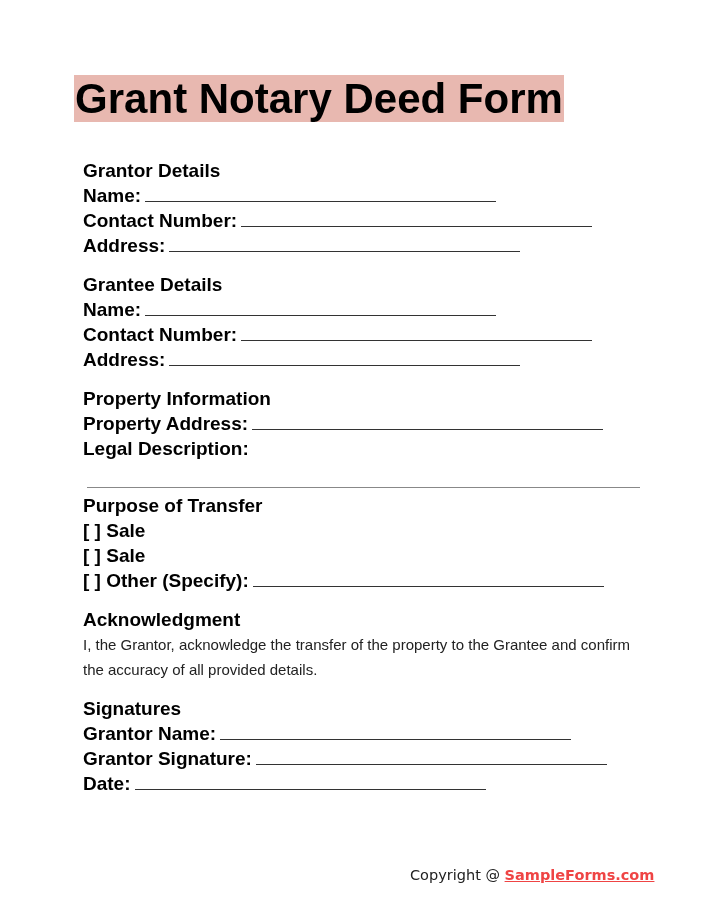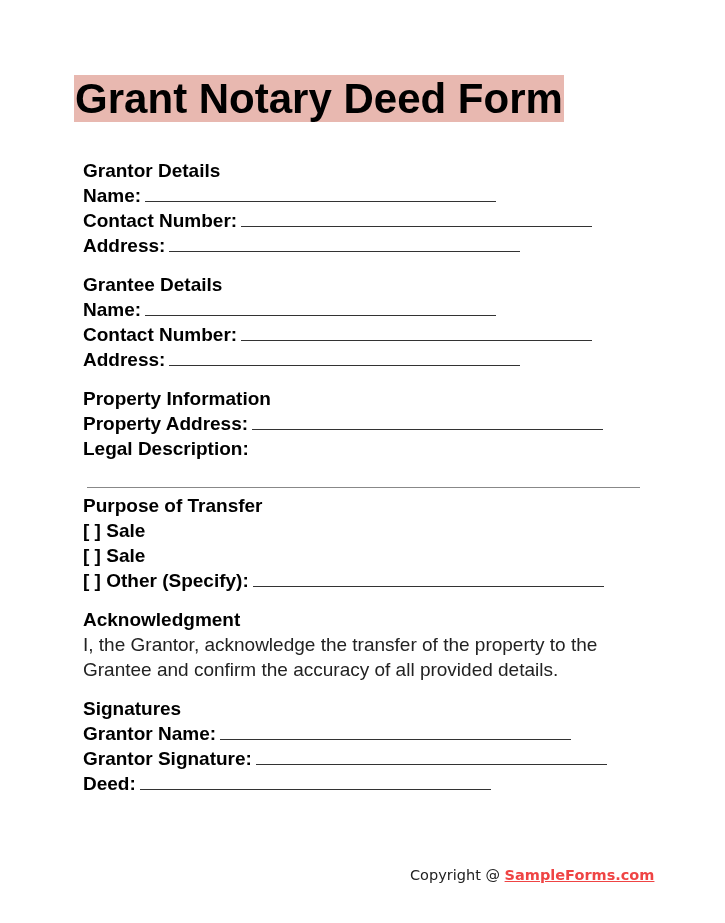--- a/index.html
+++ b/index.html
@@ -7,21 +7,21 @@
          font-family:"Liberation Sans", sans-serif; color:#000; }
   .title-wrap { position:absolute; left:0; width:638px; top:75px; text-align:center; }
   .title { display:inline-block; background:#e8b8b0; font-weight:bold; font-size:42px;
            line-height:47px; padding:0 1px; letter-spacing:0px; }
   .content { position:absolute; left:83px; top:158px; width:570px; }
   .line { font-size:19px; line-height:25px; white-space:nowrap; }
   .b { font-weight:bold; }
   .blank { display:inline-block; border-bottom:1px solid #333; height:14px; vertical-align:baseline; margin-left:4px; }
   .section { margin-bottom:14px; }
   .legal-line { position:absolute; left:87px; top:487px; width:553px; border-top:1px solid #888; }
-  .para { font-size:19px; line-height:25px; font-weight:normal; color:#222; white-space:normal; }
+  .para { font-size:15px; line-height:25px; font-weight:normal; color:#222; white-space:normal; }
   .footer { position:absolute; left:410px; top:867px; font-size:14.5px; color:#222; font-family:"DejaVu Sans", sans-serif; }
   .footer a { color:#ef4444; font-weight:bold; text-decoration:underline; }
 </style>
 </head>
 <body>
 
 <div class="title-wrap">
   <span class="title">Grant Notary Deed Form</span>
 </div>
 
@@ -56,21 +56,21 @@
 
   <div class="section">
     <div class="line b">Acknowledgment</div>
     <div class="para">I, the Grantor, acknowledge the transfer of the property to the Grantee and confirm the accuracy of all provided details.</div>
   </div>
 
   <div class="section">
     <div class="line b">Signatures</div>
     <div class="line b"><span>Grantor Name:</span><span class="blank" style="width:351px"></span></div>
     <div class="line b"><span>Grantor Signature:</span><span class="blank" style="width:351px"></span></div>
-    <div class="line b"><span>Deed:</span><span class="blank" style="width:351px"></span></div>
+    <div class="line b"><span>Date:</span><span class="blank" style="width:351px"></span></div>
   </div>
 
 </div>
 
 <div class="legal-line"></div>
 
 <div class="footer">
   <span>Copyright @ </span><a>SampleForms.com</a>
 </div>
 

